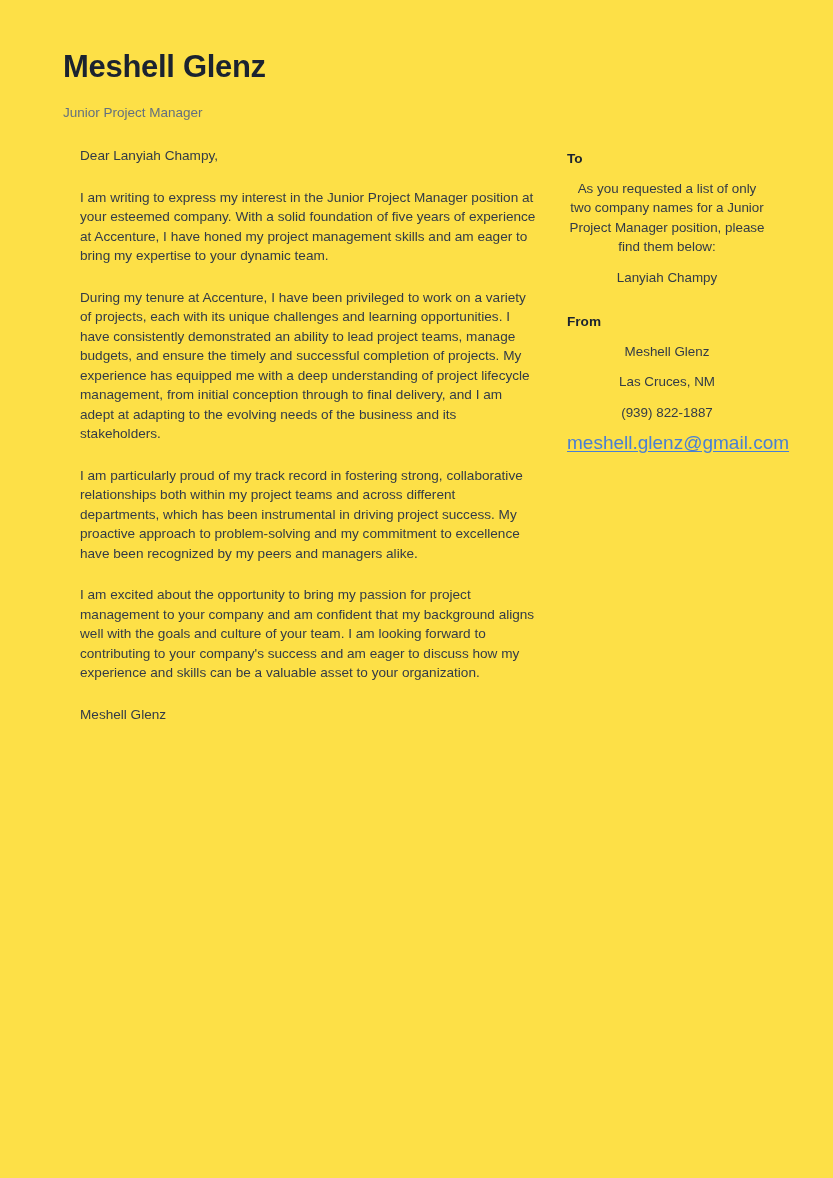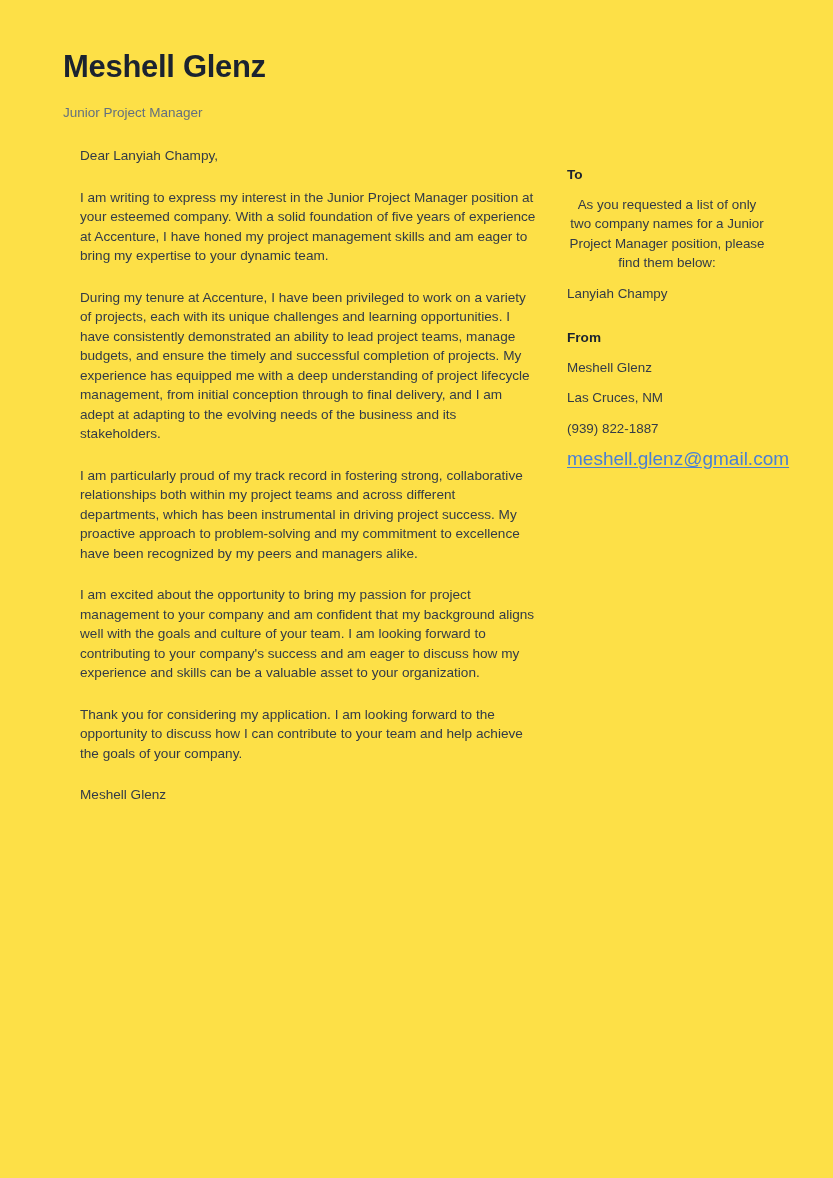--- a/index.html
+++ b/index.html
@@ -51,21 +51,21 @@
   }
   .col-main {
     position: absolute;
     left: 80px;
     top: 0;
     width: 458px;
   }
   .col-side {
     position: absolute;
     left: 567px;
-    top: 20px;
+    top: 4px;
     width: 200px;
   }
 
   
   .salutation,
   .para,
   .closing,
   .signature {
     margin: 0;
     font-size: 13.6px;
@@ -93,20 +93,21 @@
     font-size: 13.4px;
     line-height: 19.5px;
     color: #333b47;
     text-align: center;
   }
   .side-line {
     margin: 8px 0 11px 0;
     font-size: 13.4px;
     line-height: 19.5px;
     color: #333b47;
+    text-align: center;
   }
   .side-line:last-child { margin-bottom: 0; }
   .side-link {
     display: inline-block;
     font-size: 19px;
     line-height: 19.5px;
     color: #4a7fd4;
     text-decoration: underline;
     text-underline-offset: 2px;
   }
@@ -122,21 +123,20 @@
   </div>
 
   <div class="columns">
 
     <div class="col-main">
       <p class="salutation">Dear Lanyiah Champy,</p>
       <p class="para">I am writing to express my interest in the Junior Project Manager position at your esteemed company. With a solid foundation of five years of experience at Accenture, I have honed my project management skills and am eager to bring my expertise to your dynamic team.</p>
       <p class="para">During my tenure at Accenture, I have been privileged to work on a variety of projects, each with its unique challenges and learning opportunities. I have consistently demonstrated an ability to lead project teams, manage budgets, and ensure the timely and successful completion of projects. My experience has equipped me with a deep understanding of project lifecycle management, from initial conception through to final delivery, and I am adept at adapting to the evolving needs of the business and its stakeholders.</p>
       <p class="para">I am particularly proud of my track record in fostering strong, collaborative relationships both within my project teams and across different departments, which has been instrumental in driving project success. My proactive approach to problem-solving and my commitment to excellence have been recognized by my peers and managers alike.</p>
       <p class="para">I am excited about the opportunity to bring my passion for project management to your company and am confident that my background aligns well with the goals and culture of your team. I am looking forward to contributing to your company's success and am eager to discuss how my experience and skills can be a valuable asset to your organization.</p>
-      <p class="para">Thank you for considering my application. I am looking forward to the opportunity to discuss how I can contribute to your team and help achieve the goals of your company.</p>
       <p class="signature">Meshell Glenz</p>
     </div>
 
     <div class="col-side">
 
       <div class="side-block">
         <h2 class="side-heading">To</h2>
         <p class="side-text">As you requested a list of only two company names for a Junior Project Manager position, please find them below:</p>
         <p class="side-line">Lanyiah Champy</p>
       </div>

